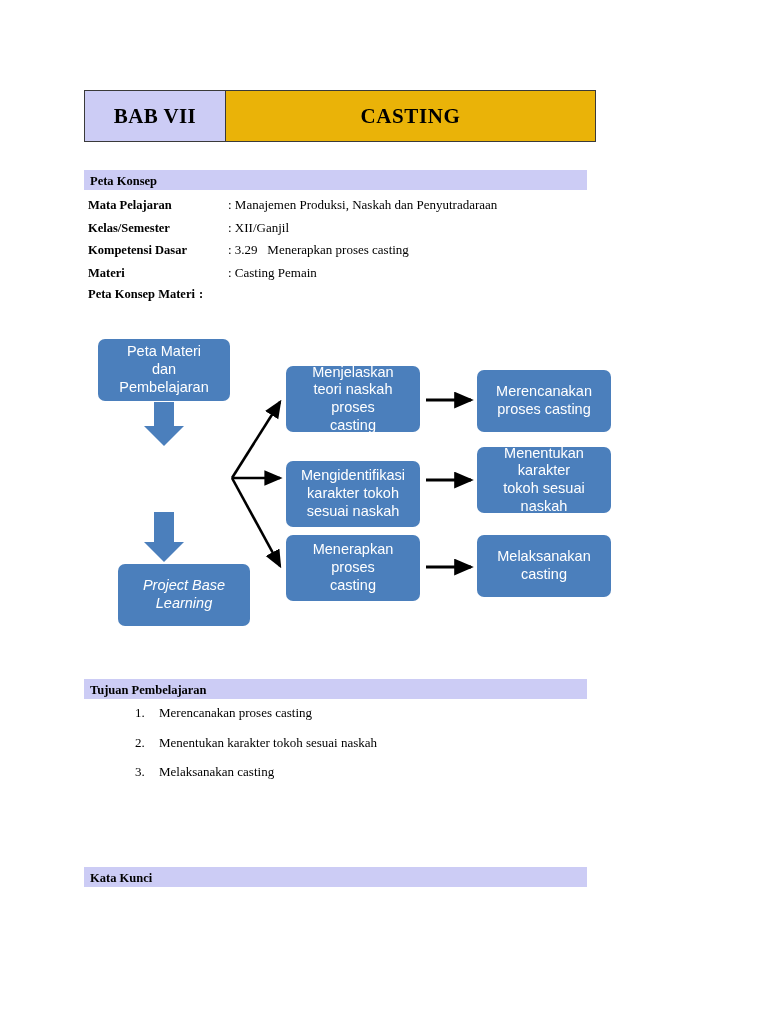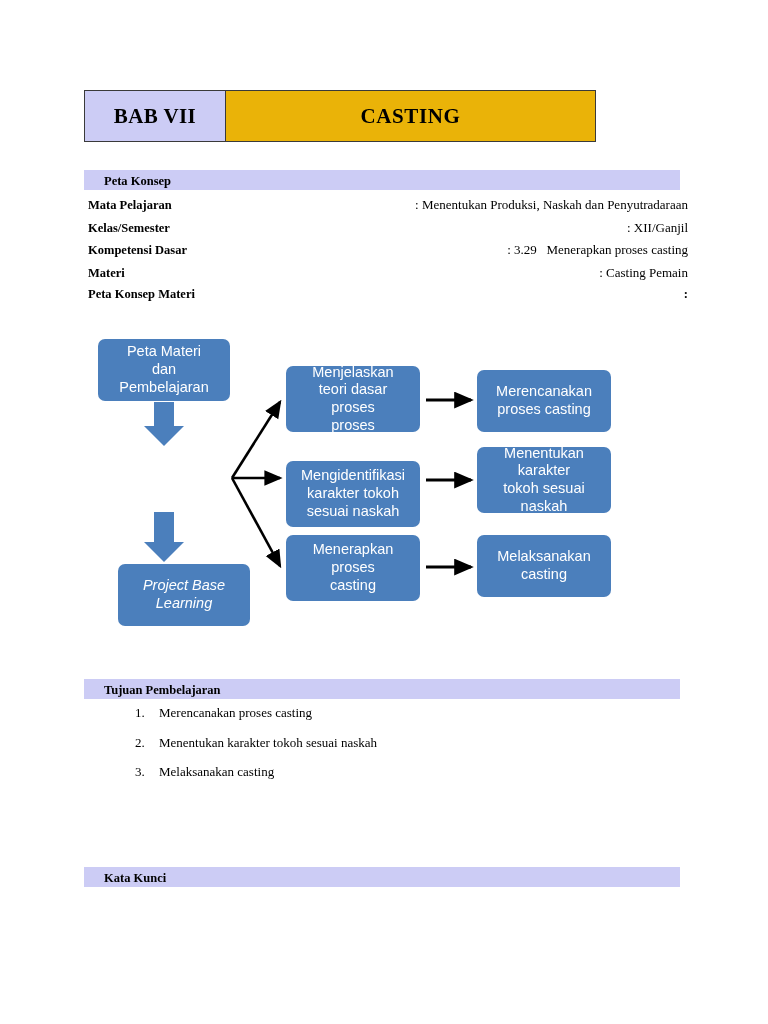--- a/index.html
+++ b/index.html
@@ -46,46 +46,45 @@
     font-family: "Liberation Serif", serif;
     font-weight: bold;
     font-size: 21px;
     letter-spacing: 0.6px;
   }
 
   
   .band {
     position: absolute;
     left: 84px;
-    width: 596px;
+    width: 503px;
     background: #ccccf5;
     font-weight: bold;
     font-size: 12.5px;
-    padding: 4px 0 4px 20px;
+    padding: 4px 0 4px 6px;
     box-sizing: border-box;
     line-height: 1.25;
   }
   #band-peta-konsep { top: 170px; height: 20px; }
   #band-tujuan      { top: 679px; height: 20px; }
   #band-kata-kunci  { top: 867px; height: 20px; }
 
   
   .meta-list {
     position: absolute;
     left: 88px;
     top: 197px;
     width: 600px;
   }
   .meta-row {
     display: flex;
     align-items: baseline;
     margin-bottom: 6.5px;
     font-size: 13px;
     line-height: 1.2;
-    justify-content: space-between;
   }
   .meta-label {
     width: 140px;
     flex: 0 0 140px;
     font-weight: bold;
     font-size: 12.5px;
   }
   .meta-value {
     font-size: 13px;
     white-space: pre;
@@ -179,21 +178,21 @@
     <td class="chapter-title-cell">CASTING</td>
   </tr>
 </tbody>
   </table>
 
 <div class="band" id="band-peta-konsep">Peta Konsep</div>
 
 <div class="meta-list">
   <div class="meta-row">
     <span class="meta-label">Mata Pelajaran</span>
-    <span class="meta-value">: Menentukan Produksi, Naskah dan Penyutradaraan</span>
+    <span class="meta-value">: Manajemen Produksi, Naskah dan Penyutradaraan</span>
   </div>
   <div class="meta-row">
     <span class="meta-label">Kelas/Semester</span>
     <span class="meta-value">: XII/Ganjil</span>
   </div>
   <div class="meta-row">
     <span class="meta-label">Kompetensi Dasar</span>
     <span class="meta-value">: 3.29   Menerapkan proses casting</span>
   </div>
   <div class="meta-row">
@@ -230,21 +229,21 @@
     <line x1="342" y1="70" x2="387" y2="70" stroke="#000000" stroke-width="2.8" marker-end="url(#arrowhead)"></line>
     <line x1="342" y1="150" x2="387" y2="150" stroke="#000000" stroke-width="2.8" marker-end="url(#arrowhead)"></line>
     <line x1="342" y1="237" x2="387" y2="237" stroke="#000000" stroke-width="2.8" marker-end="url(#arrowhead)"></line>
   </svg>
 
   <div class="fc-box" id="box-peta-materi">Peta Materi dan Pembelajaran</div>
 
 
   <div class="fc-box italic" id="box-pbl">Project Base Learning</div>
 
-  <div class="fc-box" id="box-menjelaskan">Menjelaskan teori dasar proses proses</div>
+  <div class="fc-box" id="box-menjelaskan">Menjelaskan teori naskah proses casting</div>
 
   <div class="fc-box" id="box-mengidentifikasi">Mengidentifikasi karakter tokoh sesuai naskah</div>
 
   <div class="fc-box" id="box-menerapkan">Menerapkan proses casting</div>
 
   <div class="fc-box" id="box-merencanakan">Merencanakan proses casting</div>
 
   <div class="fc-box" id="box-menentukan">Menentukan karakter tokoh sesuai naskah</div>
 
   <div class="fc-box" id="box-melaksanakan">Melaksanakan casting</div>

